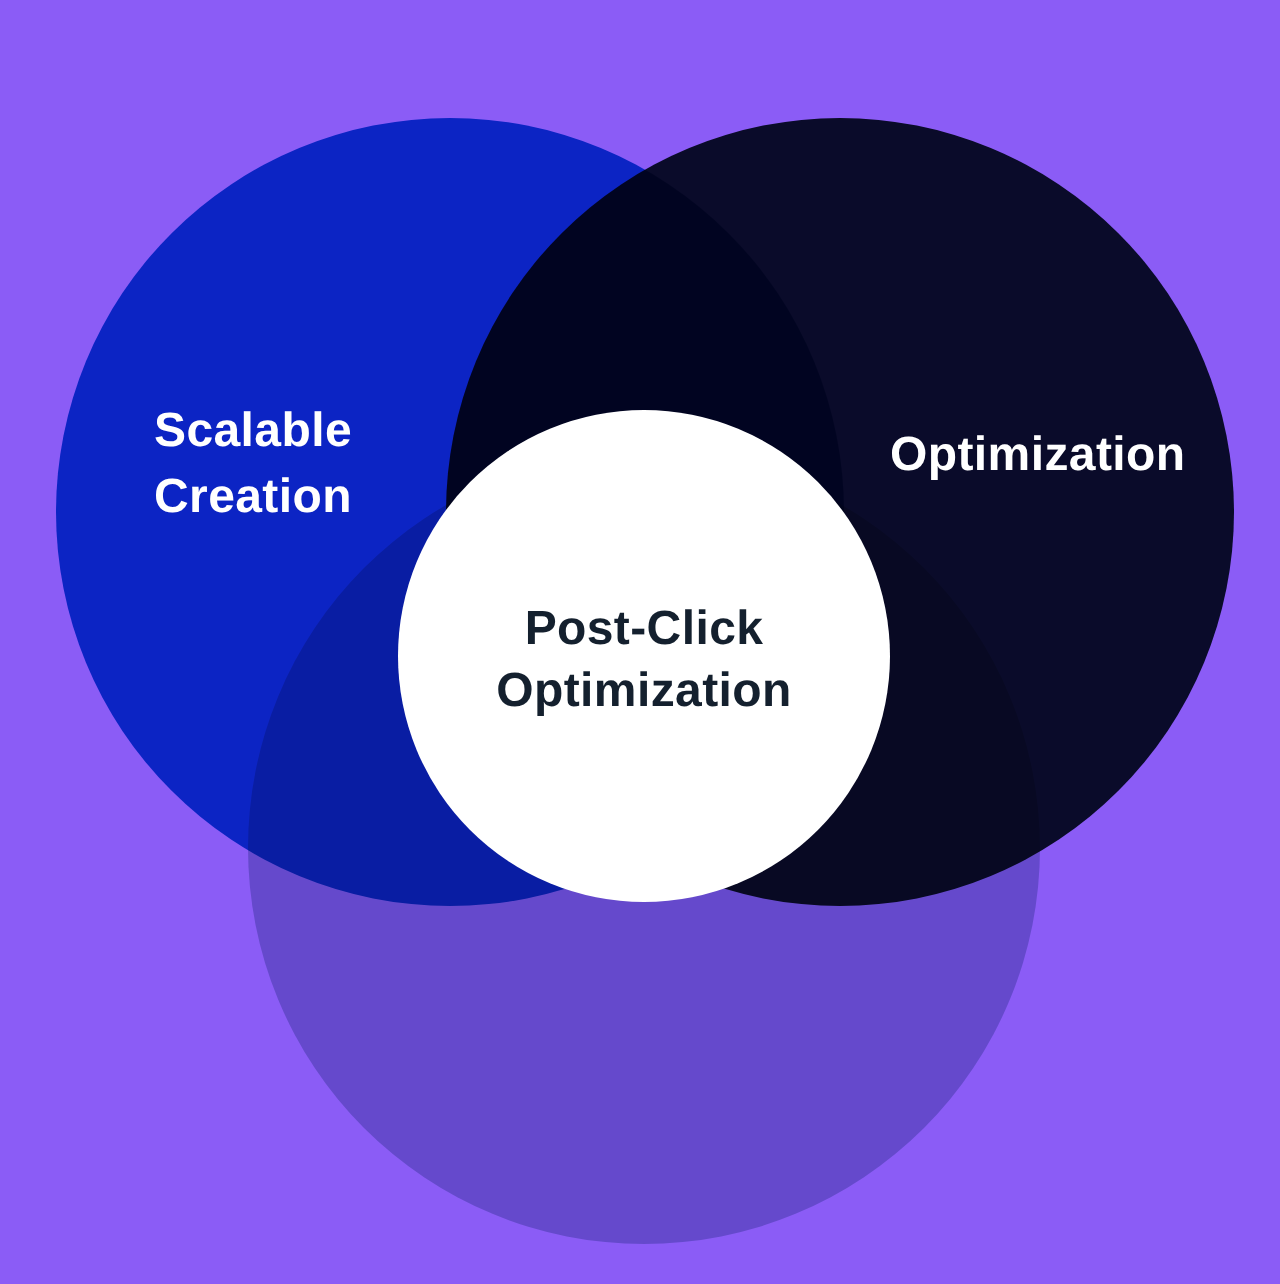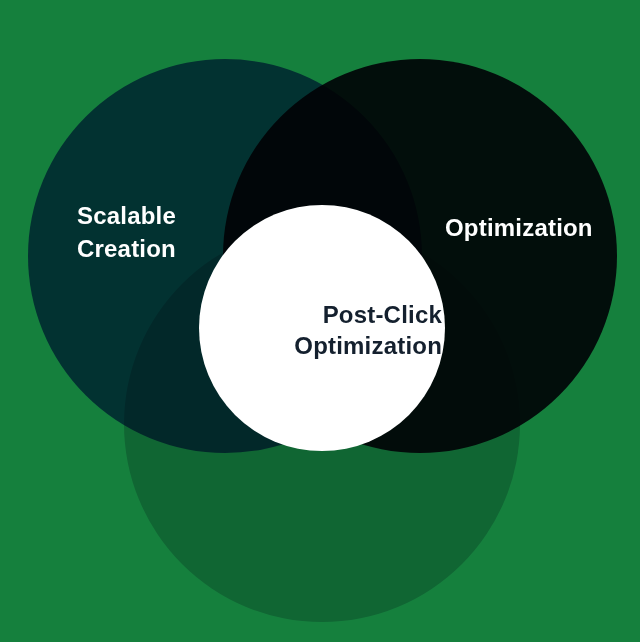--- a/index.html
+++ b/index.html
@@ -4,21 +4,21 @@
 <style>
   html, body {
     margin: 0;
     padding: 0;
     background: #ffffff;
   }
   .canvas {
     position: relative;
     width: 640px;
     height: 642px;
-    background: #15803d;
+    background: #8b5cf6;
     overflow: hidden;
     isolation: isolate; 
     font-family: "Liberation Sans", sans-serif;
   }
   .venn-svg {
     position: absolute;
     left: 0;
     top: 0;
     display: block;
   }
@@ -67,17 +67,17 @@
     <circle class="blend" cx="420" cy="256" r="197" fill="#111C2B"></circle>
     <circle class="blend" cx="322" cy="424" r="198" fill="#BACBD4"></circle>
     <circle cx="322" cy="328" r="123" fill="#FFFFFF"></circle>
   </svg>
 
   <div class="label label-scalable" style="color: rgb(255, 255, 255);">Scalable
 Creation</div>
 
   <div class="label label-optimization" style="color: rgb(255, 255, 255);">Optimization</div>
 
-  <div class="label label-center" style="color: rgb(20, 32, 46); text-align: right;">Post-Click
+  <div class="label label-center" style="color: rgb(20, 32, 46);">Post-Click
 Optimization</div>
 
 
 </div>
 
 </body></html>

